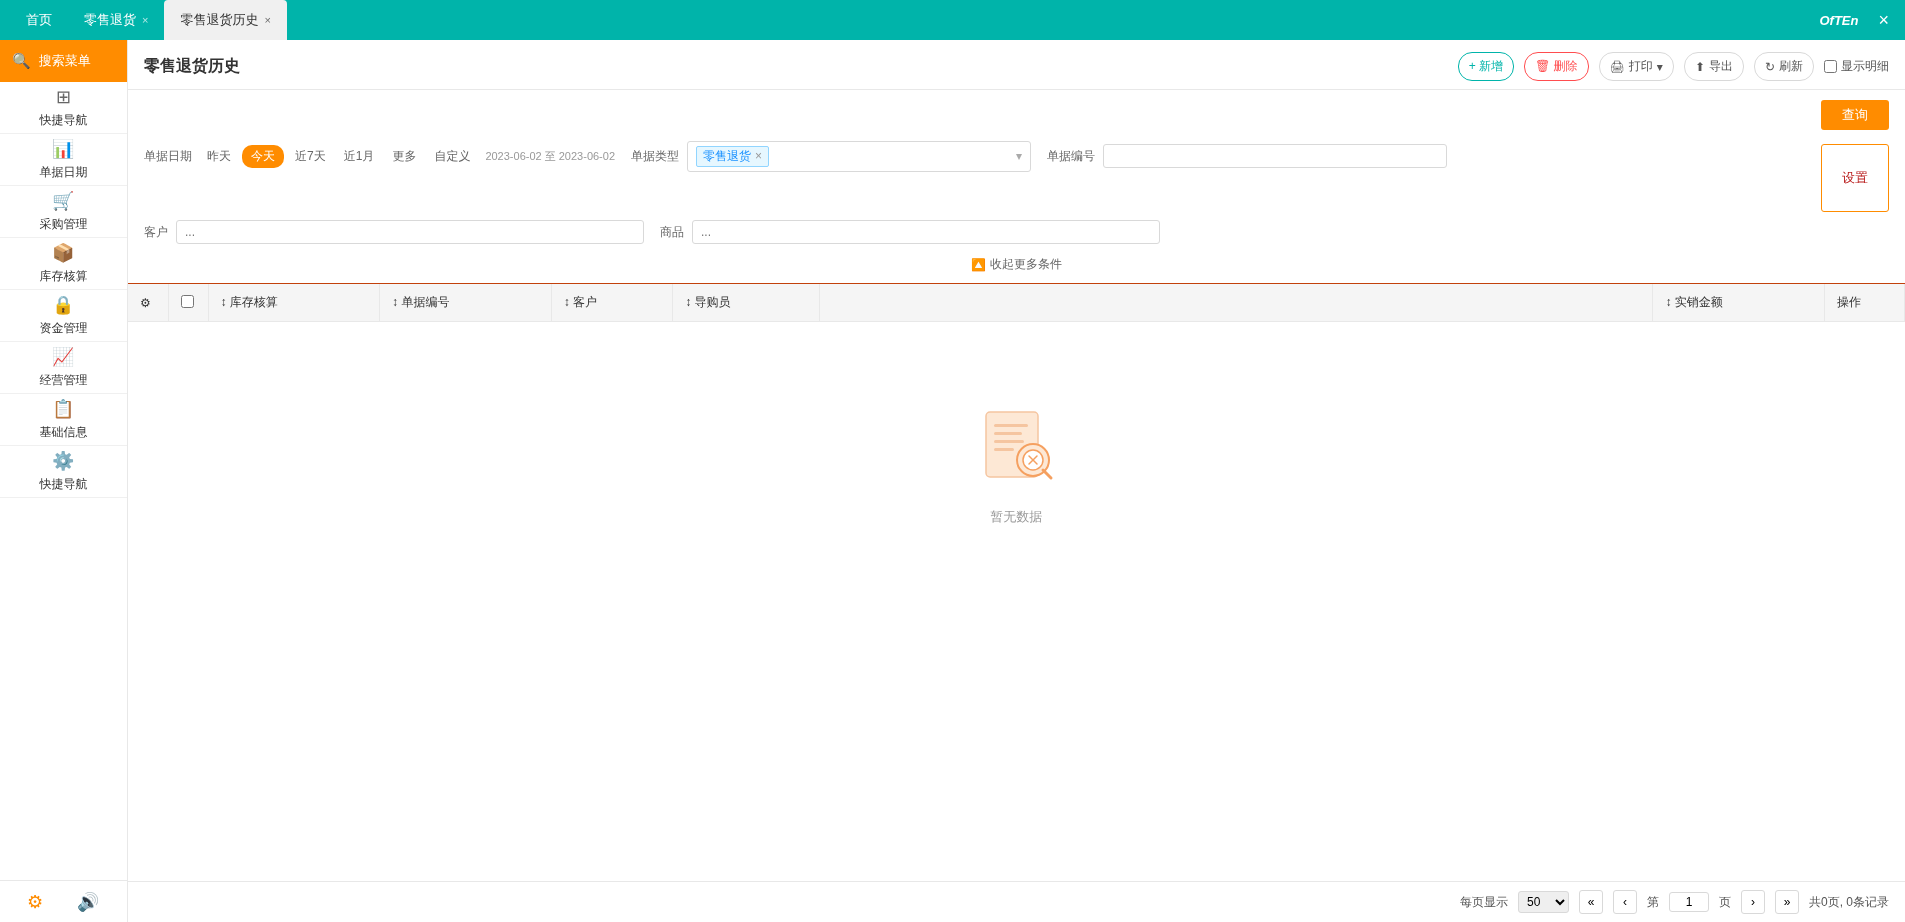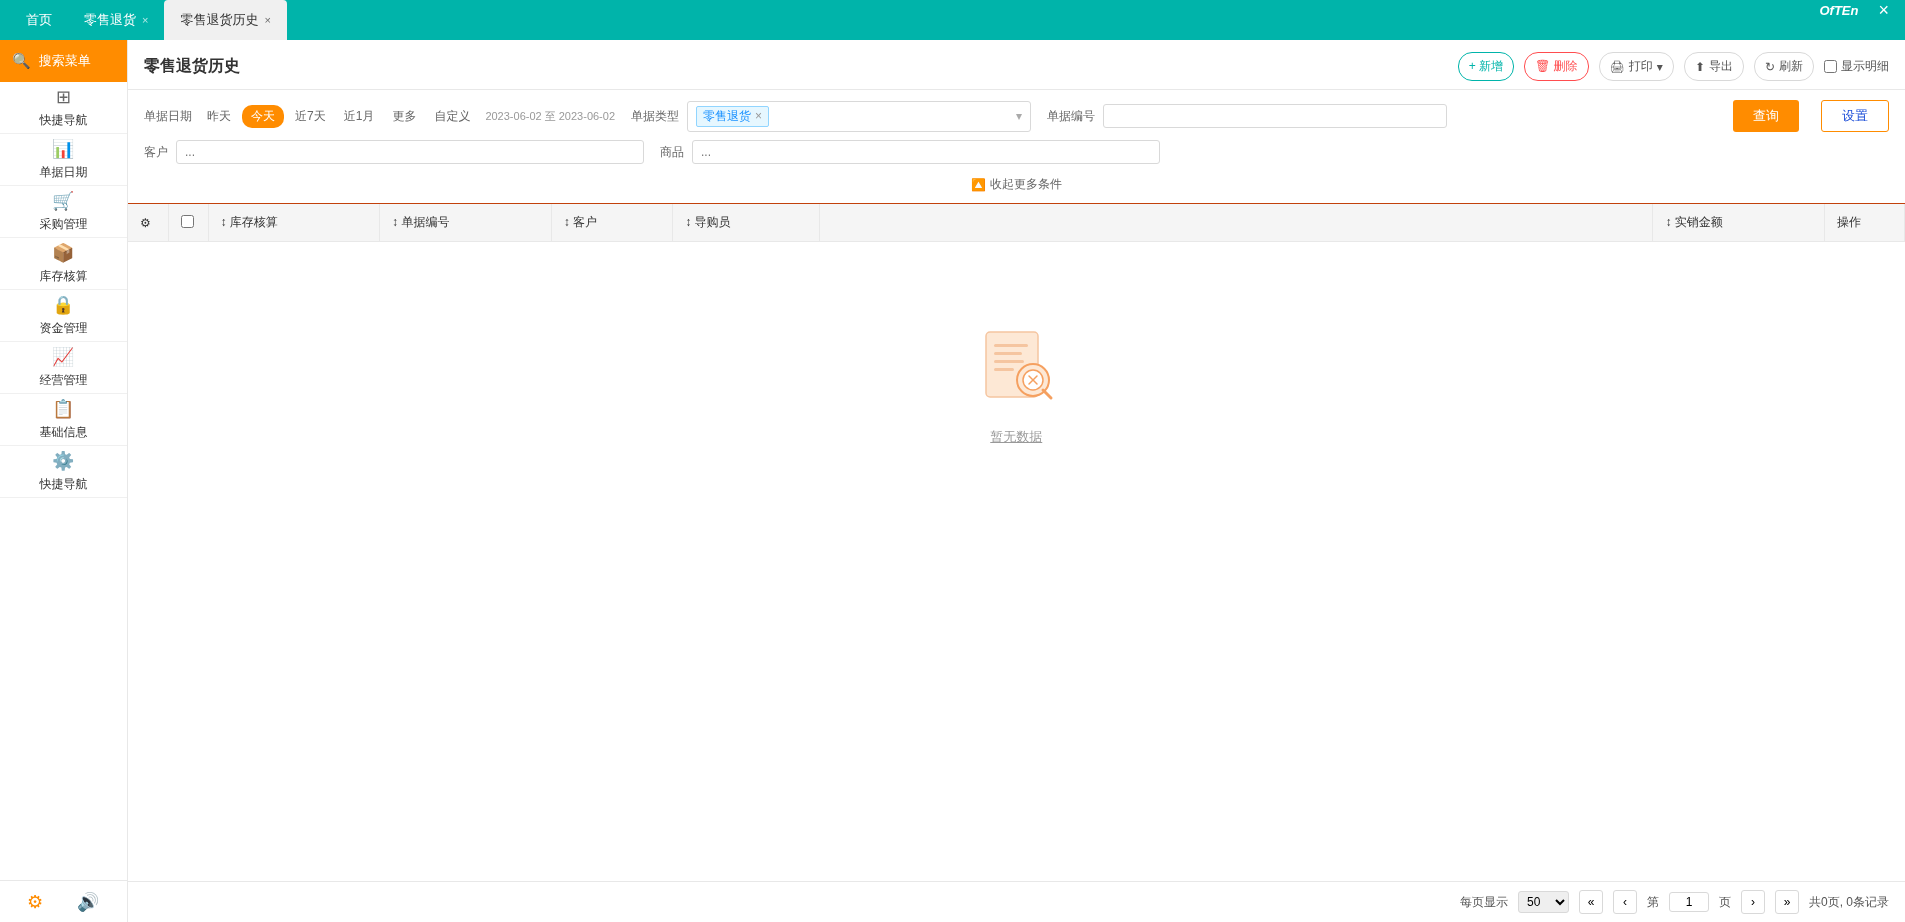--- a/index.html
+++ b/index.html
@@ -3,21 +3,21 @@
   <meta charset="utf-8">
   <style>
     * { margin: 0; padding: 0; box-sizing: border-box; }
     body { font-family: 'Microsoft YaHei', Arial, sans-serif; font-size: 13px; background: #f5f5f5; overflow: hidden; width: 1905px; height: 922px; }
 
     
     .top-bar {
       height: 40px;
       background: #00b4aa;
       display: flex;
-      align-items: flex-start;
+      align-items: center;
       padding: 0 0 0 10px;
     }
     .top-bar-tabs {
       display: flex;
       align-items: center;
       flex: 1;
     }
     .tab-item {
       height: 40px;
       padding: 0 16px;
@@ -263,23 +263,23 @@
     .query-btn {
       padding: 6px 20px;
       background: #ff8c00;
       color: #fff;
       border: none;
       border-radius: 3px;
       font-size: 13px;
       cursor: pointer;
     }
     .set-btn {
-      padding: 6px 20px;
-      background: #fff;
-      color: #1d4ed8;
+      padding: 24px 20px;
+      background: #fff;
+      color: #b91c1c;
       border: 1px solid #ff8c00;
       border-radius: 3px;
       font-size: 13px;
       cursor: pointer;
     }
 
     
     .table-container {
       flex: 1;
       background: #fff;
@@ -330,21 +330,20 @@
       color: #999;
     }
     .empty-icon {
       width: 90px;
       height: 90px;
       margin-bottom: 16px;
     }
     .empty-text {
       font-size: 13px;
       color: #999;
-      text-decoration: underline;
     }
 
     
     .pagination-bar {
       background: #fff;
       border-top: 1px solid #e8e8e8;
       padding: 8px 16px;
       display: flex;
       align-items: center;
       justify-content: flex-end;
@@ -503,21 +502,21 @@
             </div>
             <span style="color:#aaa;">▾</span>
           </div>
         </div>
 
         <div class="filter-item" style="flex: 1; max-width: 400px;">
           <span class="filter-label">单据编号</span>
           <input class="filter-input" type="text" style="flex: 1 1 0%;">
         </div>
 
-        <div style="display:flex; gap:22px; margin-left: auto;">
+        <div style="display:flex; gap:14px; margin-left: auto; flex-direction: column;">
           <button class="query-btn">查询</button>
           <button class="set-btn">设置</button>
         </div>
       </div>
 
       <div class="filter-row">
 
         <div class="filter-item" style="flex:1; max-width: 500px;">
           <span class="filter-label">客户</span>
           <input class="filter-input" type="text" placeholder="..." style="flex: 1 1 0%;">

